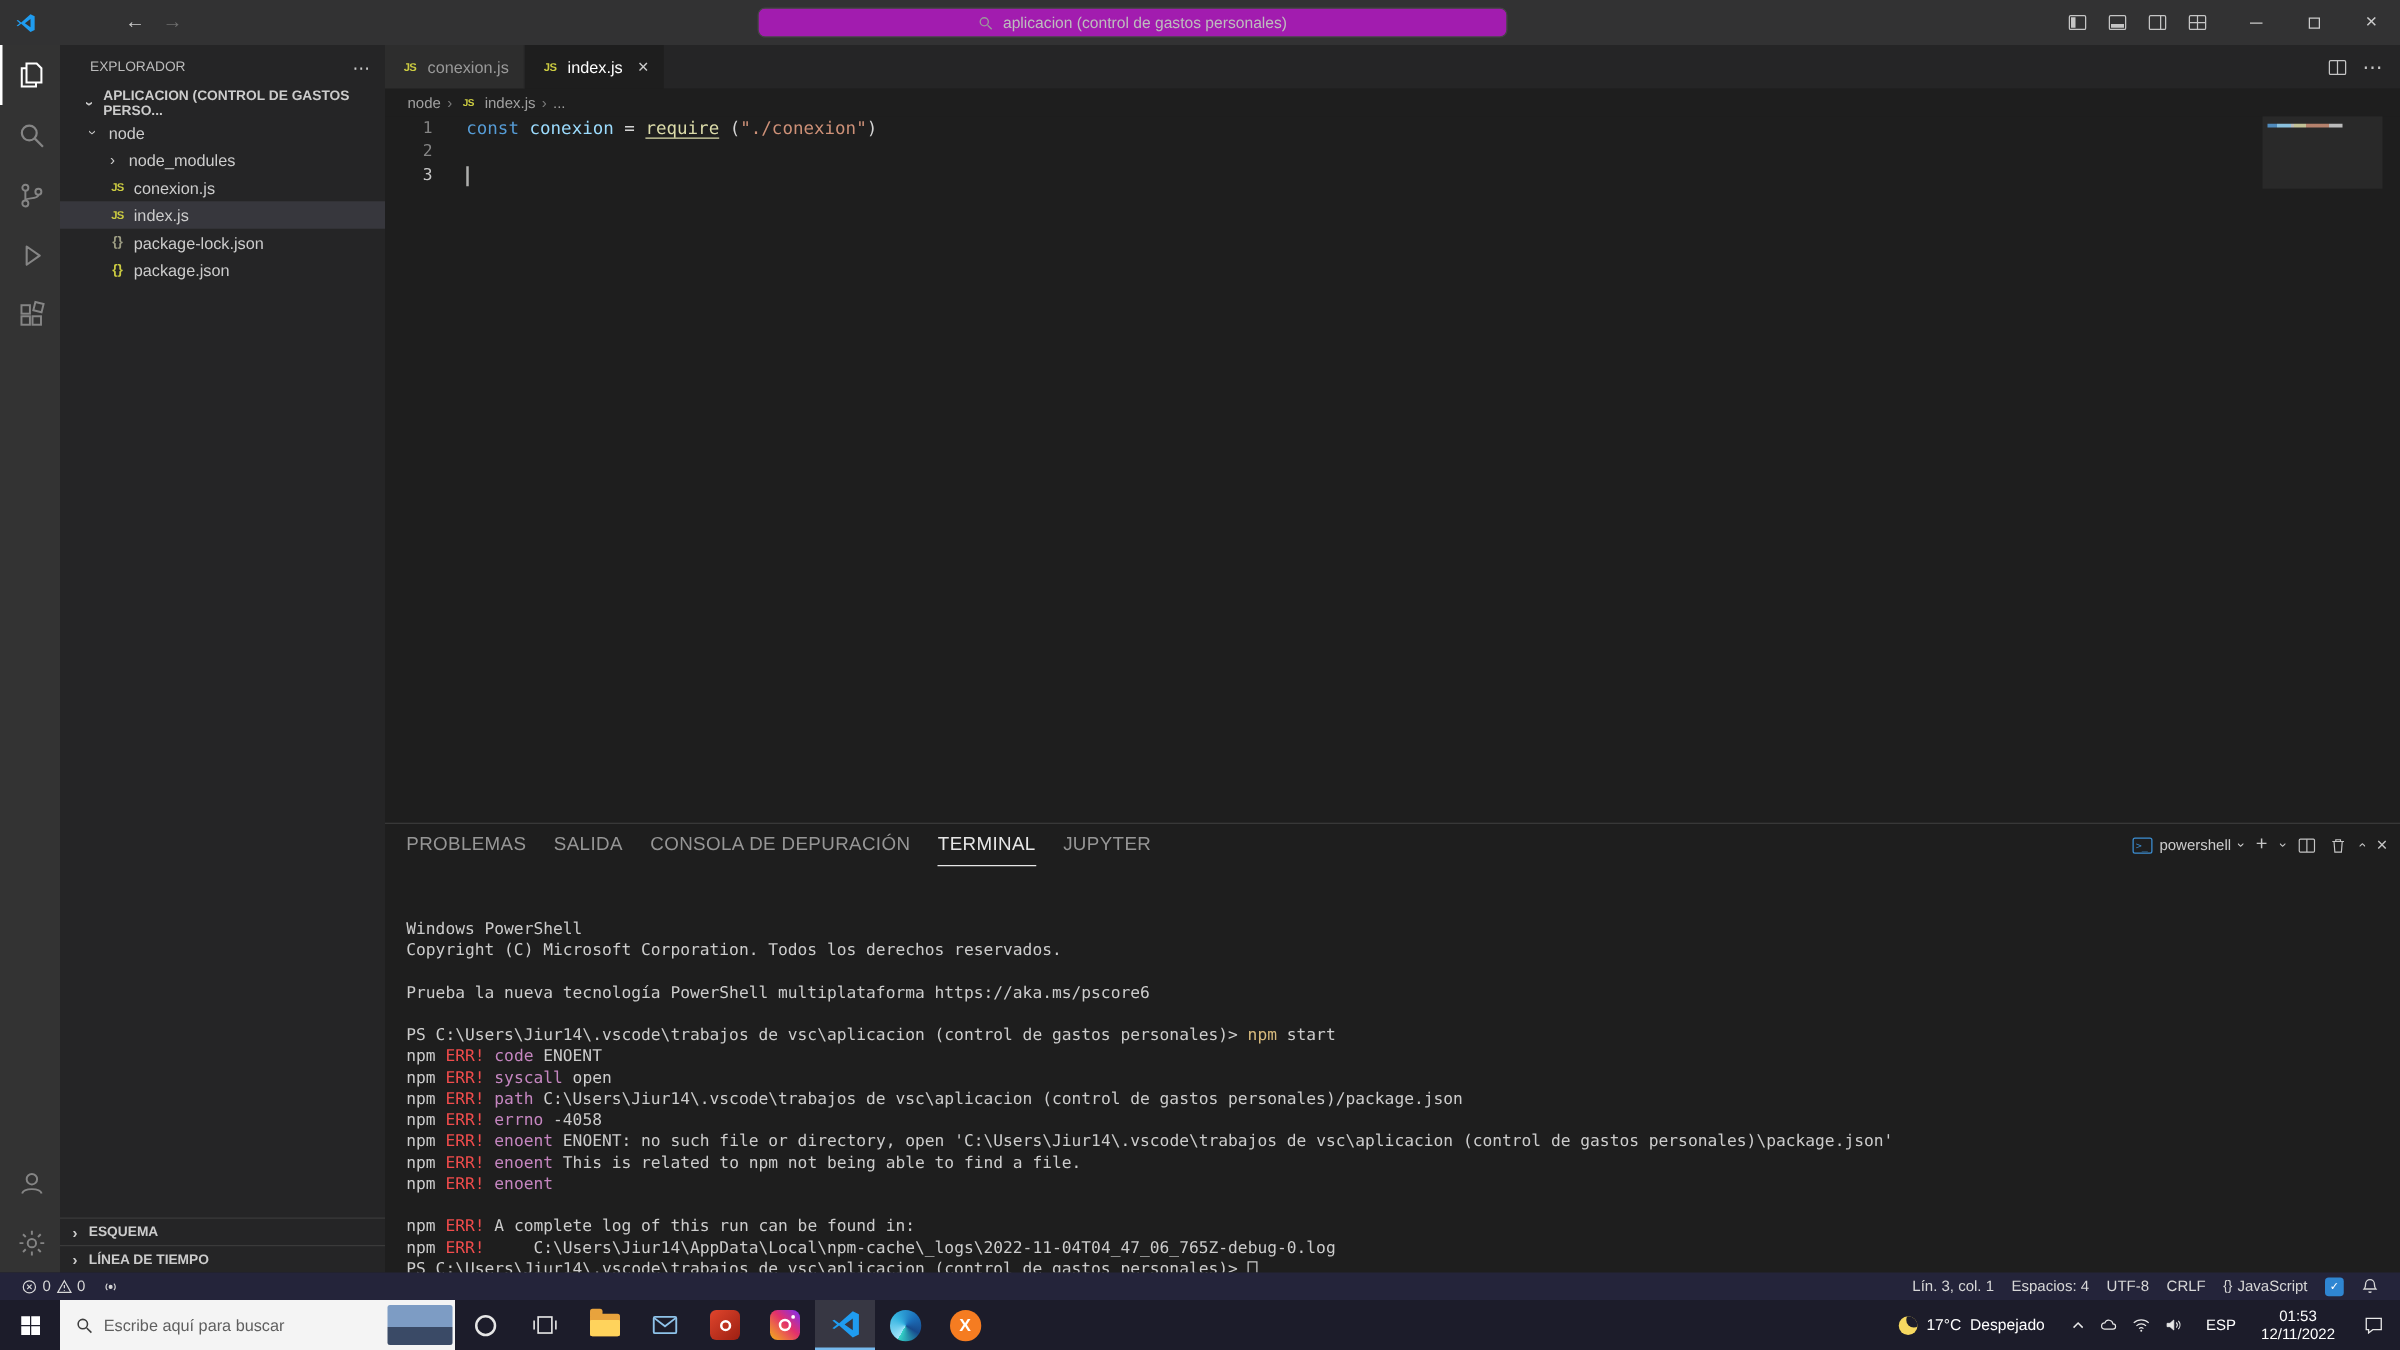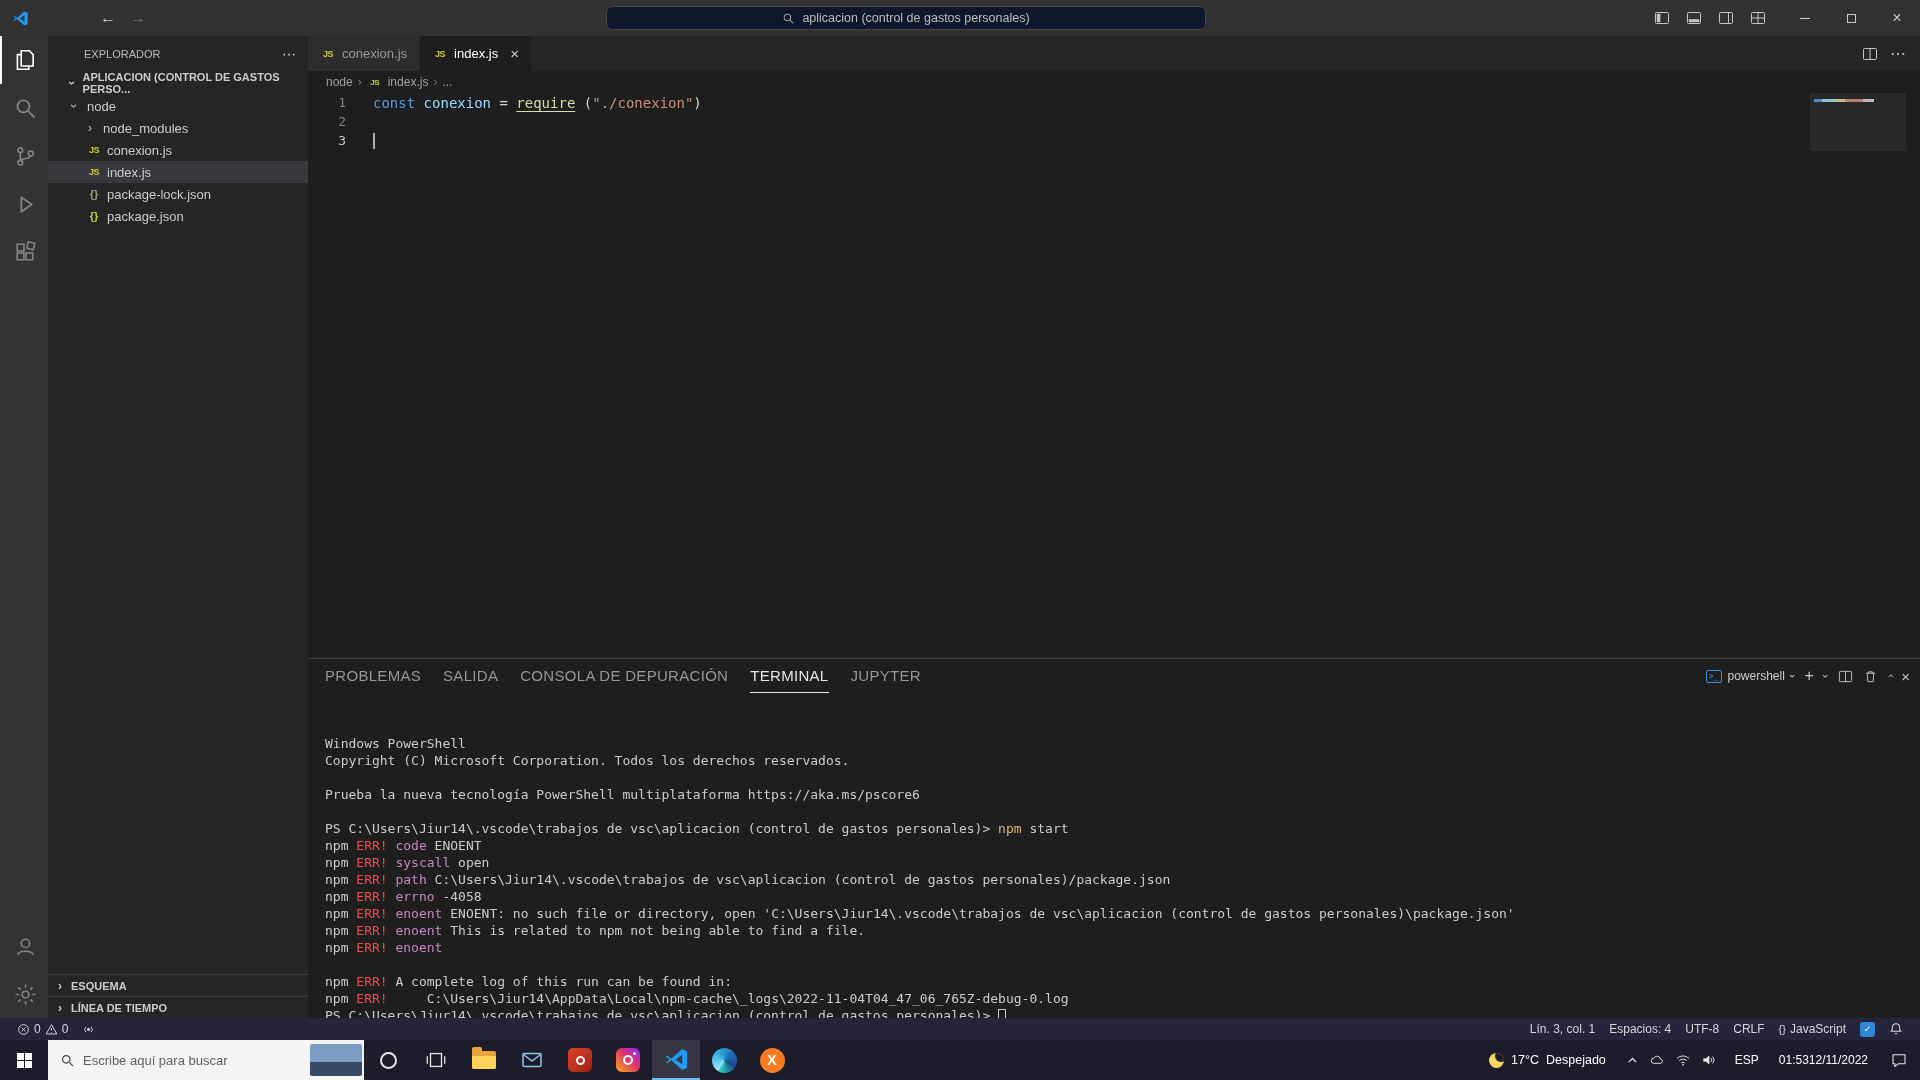--- a/index.html
+++ b/index.html
@@ -8,41 +8,41 @@
   .window { display:flex; flex-direction:column; width:1920px; height:1080px; }
 
   
   .titlebar { flex:0 0 36px; background:var(--titlebar-bg,#323233); display:flex; align-items:center;
               color:#cccccc; font-size:13px; }
   .vscode-logo { width:40px; display:flex; align-items:center; justify-content:center; color:var(--vscode-blue,#1f9cf0); }
   .menubar { display:flex; height:100%; }
   .menu-item { padding:0 9px; display:flex; align-items:center; cursor:default; }
   .nav-arrows { display:flex; gap:14px; margin:0 18px 0 60px; font-size:16px; }
   .nav-back { color:#cccccc; } .nav-fwd { color:#6e6e6e; }
-  .title-search { width:600px; height:24px; background:#0f172a; border:1px solid #454545; border-radius:6px;
+  .title-search { width:600px; height:24px; background:#a21caf; border:1px solid #454545; border-radius:6px;
                   display:flex; align-items:center; justify-content:center; gap:7px; color:#bdbdbd; font-size:12.5px; }
   .title-search .lens { display:flex; color:#9a9a9a; }
   .spacer { flex:1; }
   .layout-icons { display:flex; gap:4px; margin-right:10px; color:#c5c5c5; }
   .layout-icons span { width:28px; height:28px; display:flex; align-items:center; justify-content:center; }
   .win-btn { width:46px; height:36px; display:flex; align-items:center; justify-content:center; color:#cccccc; }
   .glyph-min { width:10px; height:1px; background:#cccccc; }
   .glyph-max { width:9px; height:9px; border:1px solid #cccccc; }
   .win-close { font-size:16px; }
 
   
   .main { flex:1; display:flex; min-height:0; }
 
   .activitybar { flex:0 0 48px; background:var(--activitybar-bg,#333333); display:flex; flex-direction:column; align-items:stretch; }
   .act-item { height:48px; display:flex; align-items:center; justify-content:center; color:#858585; border-left:2px solid transparent; }
   .act-item.active { color:#ffffff; border-left-color:#ffffff; }
   .act-bottom { margin-top:auto; }
 
   .sidebar { flex:0 0 260px; background:var(--sidebar-bg,#252526); display:flex; flex-direction:column; color:#cccccc; min-height:0; }
-  .sidebar-header { flex:0 0 35px; display:flex; align-items:center; padding:0 12px 0 36px; font-size:11px; color:#bbbbbb; }
+  .sidebar-header { flex:0 0 35px; display:flex; align-items:center; padding:0 12px 0 24px; font-size:11px; color:#bbbbbb; }
   .sidebar-header .more { margin-left:auto; font-size:14px; color:#cccccc; }
   .section-header { flex:0 0 22px; display:flex; align-items:center; gap:3px; font-size:11px; font-weight:bold; padding-left:17px; color:#cccccc; }
   .chev { display:inline-block; width:16px; text-align:center; font-size:12px; color:#cccccc; }
   .chev.open { transform:rotate(90deg); }
   .tree { flex:1; min-height:0; font-size:13px; }
   .tree-row { height:22px; display:flex; align-items:center; gap:5px; cursor:default; }
   .tree-row.selected { background:var(--selection-bg,#37373d); }
   .ficon { display:inline-flex; width:16px; justify-content:center; font-weight:bold; }
   .ficon.js { font-size:9px; color:#cbcb41; letter-spacing:-0.5px; }
   .ficon.json { font-size:11px; color:#cbcb41; }
@@ -143,21 +143,21 @@
   .xampp-ico { width:25px; height:25px; border-radius:50%; background:#f57c21; color:#ffffff; font-weight:bold;
                display:flex; align-items:center; justify-content:center; font-size:14px; }
   .tb-right { margin-left:auto; display:flex; align-items:center; }
   .weather { display:flex; align-items:center; gap:7px; padding:0 12px; font-size:12.5px; }
   .moon { width:15px; height:15px; border-radius:50%; background:#f6d860; position:relative; overflow:hidden; }
   .moon::after { content:""; position:absolute; width:12px; height:12px; border-radius:50%; background:var(--taskbar-bg,#1c1c2a);
                  left:6px; top:-3px; }
   .tray { display:flex; align-items:center; gap:10px; color:#e8e8e8; padding:0 8px; }
   .tray span { display:flex; }
   .tb-lang { padding:0 10px; font-size:12px; display:flex; align-items:center; }
-  .tb-clock { padding:0 10px; font-size:12px; line-height:14px; text-align:center; display:flex; flex-direction:row; justify-content:center; }
+  .tb-clock { padding:0 10px; font-size:12px; line-height:14px; text-align:center; display:flex; flex-direction:column; justify-content:center; }
   .tb-notif { width:42px; display:flex; align-items:center; justify-content:center; color:#e8e8e8; }
   svg { display:block; }
 </style>
 </head>
 <body>
 
 <div class="window">
 
   <div class="titlebar">
     <span class="vscode-logo">

